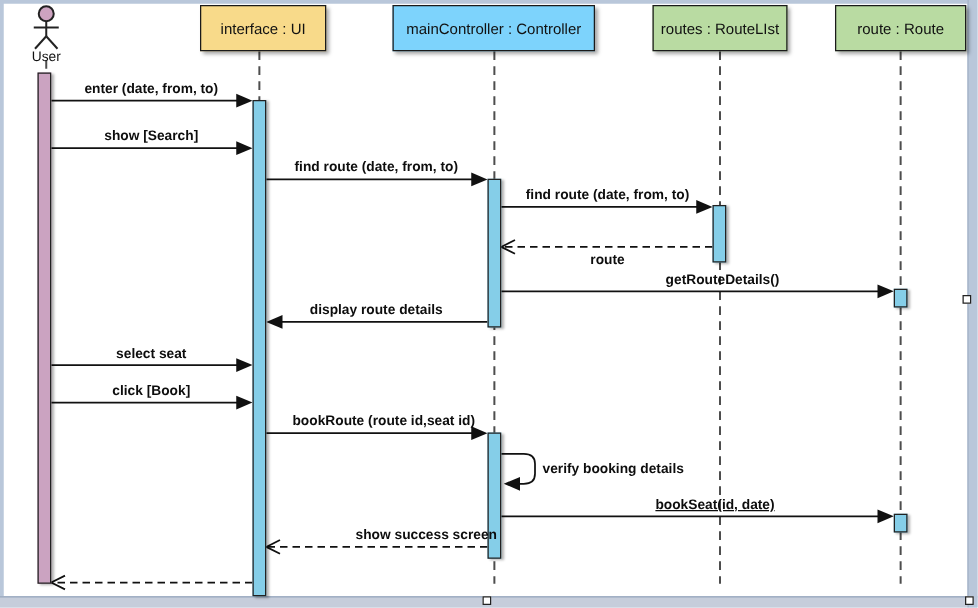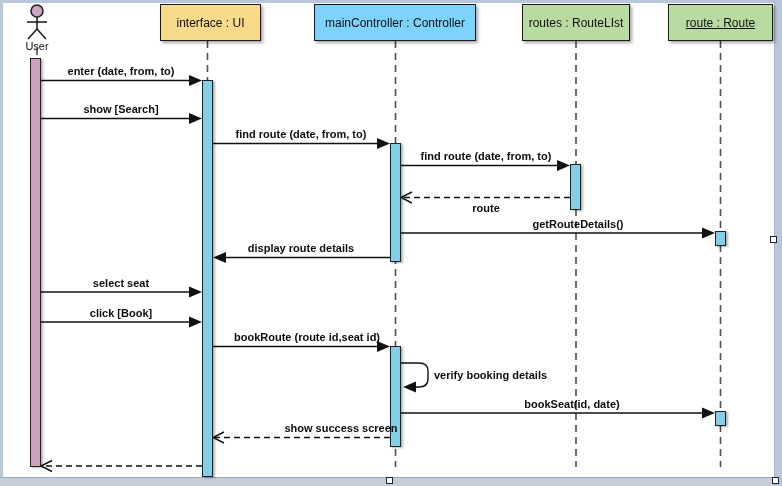--- a/index.html
+++ b/index.html
@@ -113,21 +113,21 @@
 
   <div class="head-box" style="left: 160px; width: 101px; background-color: rgb(248, 218, 138);">
       <span>interface : UI</span>
     </div>
   <div class="head-box" style="left: 314px; width: 162px; background-color: #7dd3fc;">
       <span>mainController : Controller</span>
     </div>
   <div class="head-box" style="left: 522px; width: 108px; background-color: rgb(185, 219, 162);">
       <span>routes : RouteLIst</span>
     </div>
-  <div class="head-box" style="left: 668px; width: 105px; background-color: rgb(185, 219, 162); text-decoration: underline;">
+  <div class="head-box" style="left: 668px; width: 105px; background-color: rgb(185, 219, 162);">
       <span>route : Route</span>
     </div>
 
   <div class="actor-label" style="left:37px;top:40px;">User</div>
 
   <div class="act-bar" style="left: 30px; top: 58px; height: 409px; background-color: rgb(203, 163, 193);"></div>
   <div class="act-bar" style="left: 202px; top: 80px; height: 397px; background-color: rgb(133, 206, 232);"></div>
   <div class="act-bar" style="left: 390px; top: 143px; height: 119px; background-color: rgb(133, 206, 232);"></div>
   <div class="act-bar" style="left: 390px; top: 346px; height: 101px; background-color: rgb(133, 206, 232);"></div>
   <div class="act-bar" style="left: 570px; top: 164px; height: 46px; background-color: rgb(133, 206, 232);"></div>
@@ -138,19 +138,19 @@
   <div class="msg centered" style="left:121px;top:103px;">show [Search]</div>
   <div class="msg centered" style="left:301px;top:128px;">find route (date, from, to)</div>
   <div class="msg centered" style="left:486px;top:150px;">find route (date, from, to)</div>
   <div class="msg centered" style="left:486px;top:182px;margin-top:20px;">route</div>
   <div class="msg centered" style="left:578px;top:218px;">getRouteDetails()</div>
   <div class="msg centered" style="left:301px;top:242px;">display route details</div>
   <div class="msg centered" style="left:121px;top:277px;">select seat</div>
   <div class="msg centered" style="left:121px;top:307px;">click [Book]</div>
   <div class="msg centered" style="left:307px;top:331px;">bookRoute (route id,seat id)</div>
   <div class="msg" style="left:434px;top:369px;">verify booking details</div>
-  <div class="msg centered" style="left:572px;top:398px;">bookSeat(id, date)</div>
+  <div class="msg centered" style="left:572px;top:398px;text-decoration:underline;">bookSeat(id, date)</div>
   <div class="msg centered" style="left:297px;top:422px;margin-left:44px;">show success screen</div>
 
   <div class="handle" style="left:770px;top:236px;"></div>
   <div class="handle" style="left:386px;top:477px;"></div>
   <div class="handle" style="left:772px;top:477px;"></div>
 </div>
 
 </body></html>

